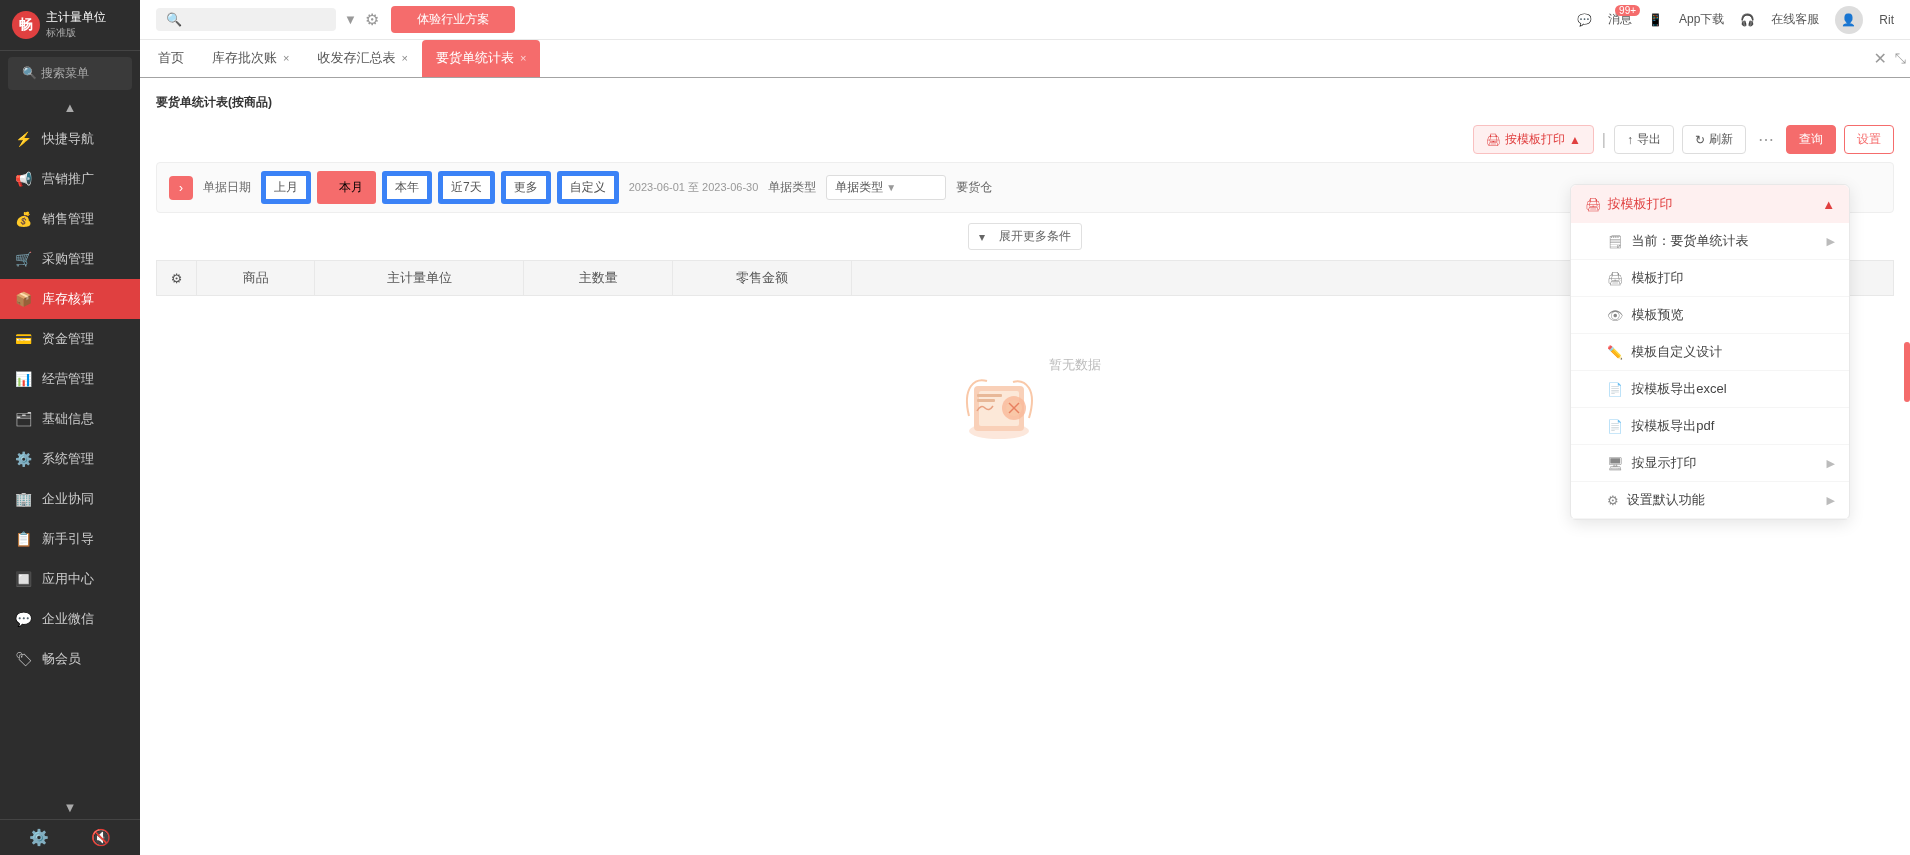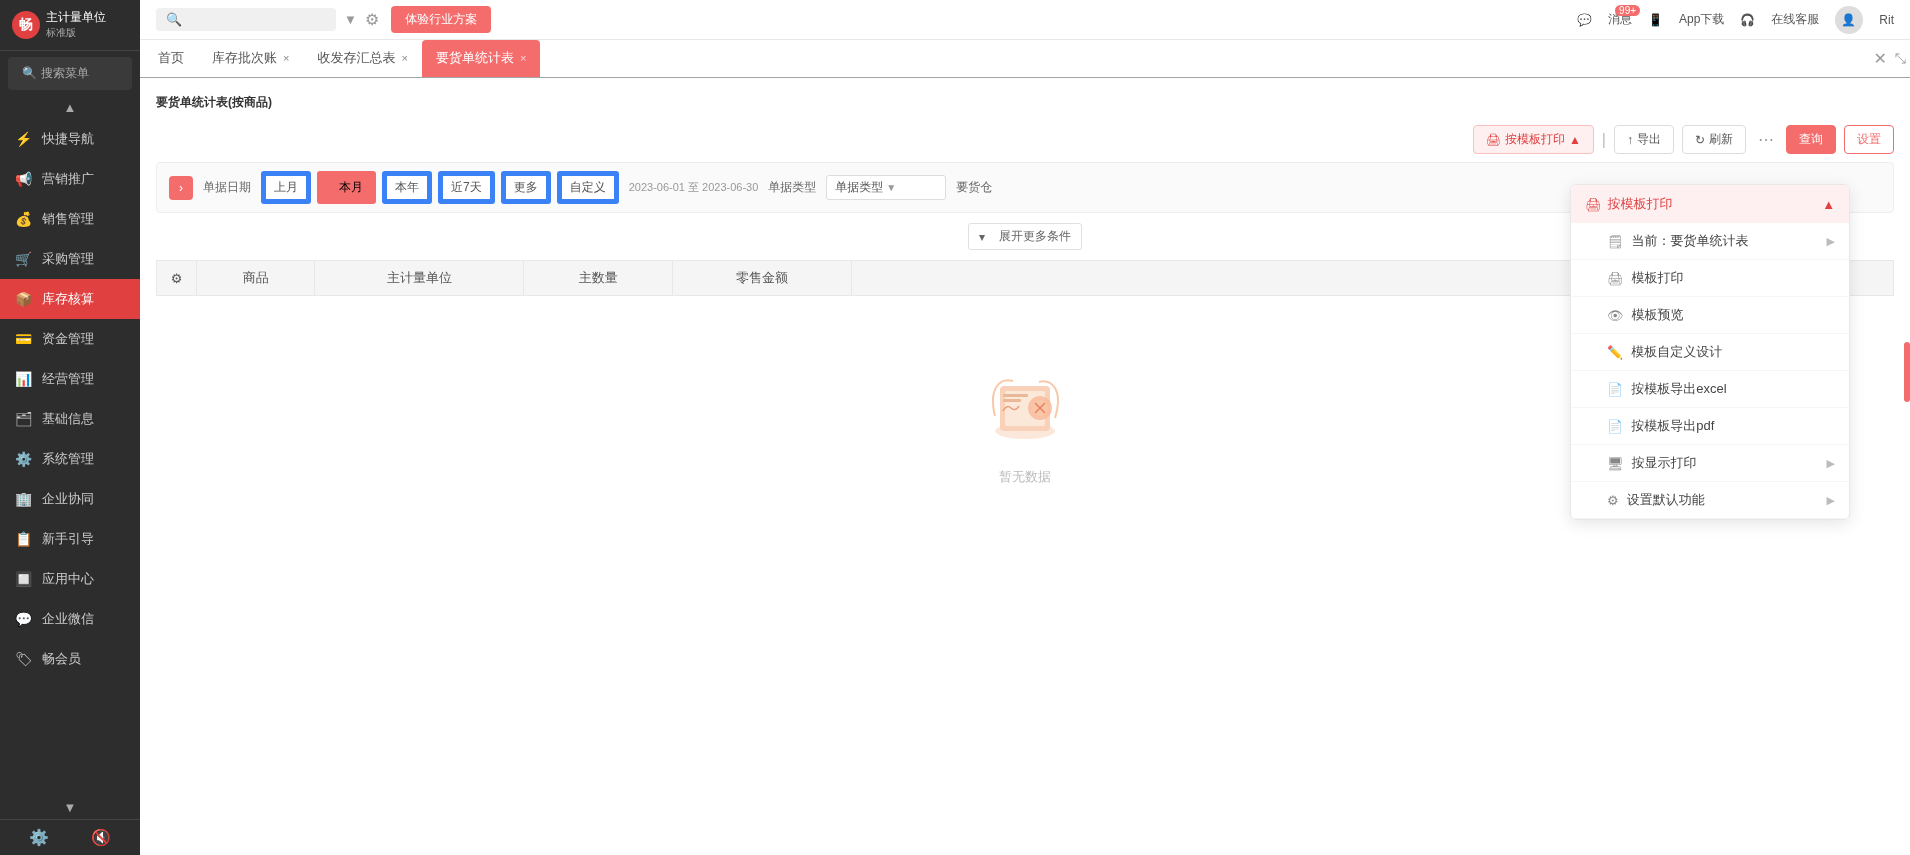--- a/index.html
+++ b/index.html
@@ -151,21 +151,21 @@
       color: #999;
       cursor: pointer;
       margin-right: 12px;
       font-size: 16px;
     }
     .topbar-trial-btn {
       background: #f56c6c;
       color: white;
       border: none;
       border-radius: 4px;
-      padding: 5px 14px;
+      padding: 5px 26px;
       font-size: 12px;
       cursor: pointer;
       margin-right: auto;
     }
     .topbar-right {
       display: flex;
       align-items: center;
       gap: 16px;
       margin-left: auto;
     }
@@ -405,22 +405,21 @@
     .toolbar-dots {
       color: #999;
       cursor: pointer;
       padding: 4px;
       font-size: 16px;
     }
 
     
     .empty-state {
       display: flex;
-      flex-direction: column;
-      align-items: center;
+      flex-direction: row;
       justify-content: center;
       padding: 60px 0;
     }
     .empty-icon {
       width: 100px;
       height: 100px;
       margin-bottom: 12px;
     }
     .empty-text {
       color: #bbb;

